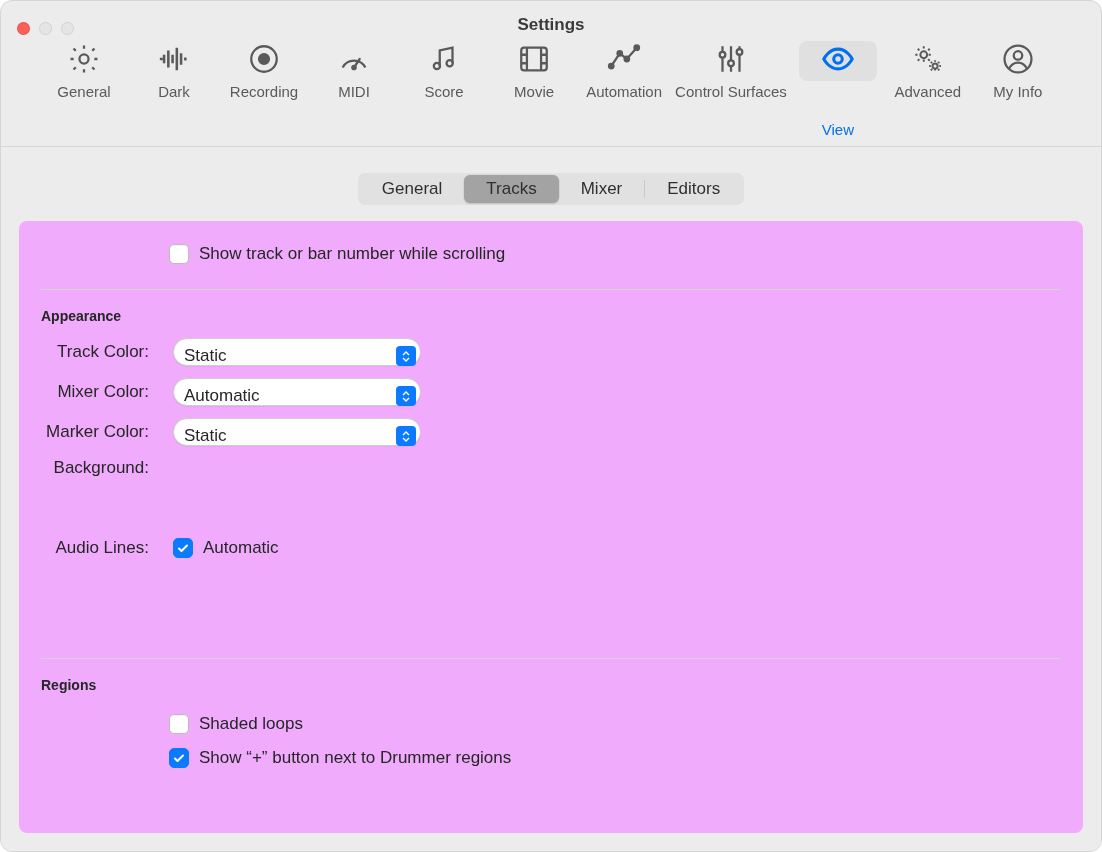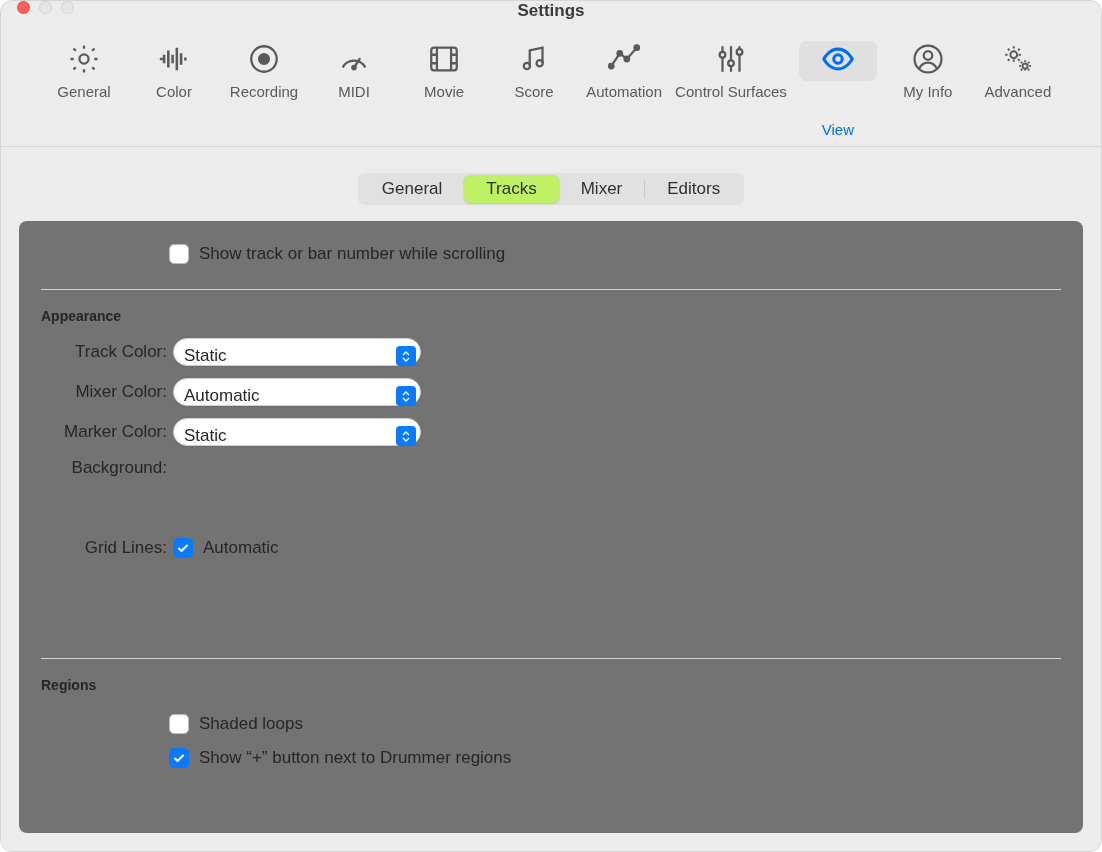--- a/index.html
+++ b/index.html
@@ -18,21 +18,21 @@
     background: #ececec;
     border-radius: 12px;
     border: 1px solid #d5d5d5;
     display: flex;
     flex-direction: column;
     overflow: hidden;
   }
   .titlebar {
     height: 34px;
     display: flex;
-    align-items: flex-start;
+    align-items: flex-end;
     position: relative;
     flex-shrink: 0;
     text-decoration: underline;
   }
   .traffic-lights {
     display: flex;
     gap: 9px;
     padding-left: 16px;
   }
   .light {
@@ -104,33 +104,33 @@
     margin-bottom: 16px;
   }
   .segmented .seg {
     padding: 4px 22px;
     border-radius: 6px;
     cursor: default;
     color: #2f2f2f;
     position: relative;
   }
   .segmented .seg.active {
-    background: #bef264;
+    background: #a3a3a3;
     box-shadow: 0 1px 2px rgba(0,0,0,0.12), 0 0 0 0.5px rgba(0,0,0,0.05);
   }
   .segmented .sep {
     width: 1px;
     align-self: stretch;
     margin: 5px 0;
     background: #c8c8c8;
   }
   .panel {
     width: 1064px;
     flex: 1;
-    background: #737373;
+    background: #f0abfc;
     border-radius: 8px;
     padding: 16px 22px 0 22px;
   }
   .row {
     display: flex;
     align-items: center;
     min-height: 34px;
   }
   .row.indent { padding-left: 128px; }
   .checkbox {
@@ -161,21 +161,21 @@
     margin-bottom: 14px;
   }
   .form-row {
     display: flex;
     align-items: center;
     margin-bottom: 12px;
   }
   .form-label {
     width: 132px;
     text-align: right;
-    padding-right: 6px;
+    padding-right: 24px;
     font-size: 17px;
   }
   .select {
     width: 248px;
     height: 28px;
     background: #fff;
     border: 0.5px solid #cfcfcf;
     border-radius: 14px;
     display: flex;
     align-items: center;
@@ -226,21 +226,21 @@
     </div>
 
     <div class="toolbar-item">
       <div class="icon-wrap">
           <span>
         <svg viewBox="0 0 24 24" fill="none" stroke="currentColor" stroke-width="1.8">
               <path d="M2 12h2M5 9v6M8 6v12M11 9v6M14 4v16M17 8v8M20 11v2M22 12h0"></path>
             </svg>
       </span>
         </div>
-      <span class="toolbar-label">Color</span>
+      <span class="toolbar-label">Dark</span>
     </div>
 
     <div class="toolbar-item">
       <div class="icon-wrap">
           <span>
         <svg viewBox="0 0 24 24" fill="none" stroke="currentColor" stroke-width="1.6">
               <circle cx="12" cy="12" r="9"></circle>
               <circle cx="12" cy="12" r="3.5" fill="currentColor"></circle>
             </svg>
       </span>
@@ -258,39 +258,39 @@
             </svg>
       </span>
         </div>
       <span class="toolbar-label">MIDI</span>
     </div>
 
     <div class="toolbar-item">
       <div class="icon-wrap">
           <span>
         <svg viewBox="0 0 24 24" fill="none" stroke="currentColor" stroke-width="1.6">
-              <rect x="3" y="4" width="18" height="16" rx="2"></rect>
-              <path d="M7 4v16M17 4v16M3 9h4M3 15h4M17 9h4M17 15h4"></path>
-            </svg>
-      </span>
-        </div>
-      <span class="toolbar-label">Movie</span>
-    </div>
-
-    <div class="toolbar-item">
-      <div class="icon-wrap">
-          <span>
-        <svg viewBox="0 0 24 24" fill="none" stroke="currentColor" stroke-width="1.6">
               <path d="M9 17V6l9-2v11"></path>
               <circle cx="7" cy="17" r="2.2"></circle>
               <circle cx="16" cy="15" r="2.2"></circle>
             </svg>
       </span>
         </div>
       <span class="toolbar-label">Score</span>
+    </div>
+
+    <div class="toolbar-item">
+      <div class="icon-wrap">
+          <span>
+        <svg viewBox="0 0 24 24" fill="none" stroke="currentColor" stroke-width="1.6">
+              <rect x="3" y="4" width="18" height="16" rx="2"></rect>
+              <path d="M7 4v16M17 4v16M3 9h4M3 15h4M17 9h4M17 15h4"></path>
+            </svg>
+      </span>
+        </div>
+      <span class="toolbar-label">Movie</span>
     </div>
 
     <div class="toolbar-item">
       <div class="icon-wrap">
           <span>
         <svg viewBox="0 0 24 24" fill="none" stroke="currentColor" stroke-width="1.6">
               <path d="M3 17l6-9 5 4 7-8"></path>
               <circle cx="3" cy="17" r="1.6" fill="currentColor"></circle>
               <circle cx="9" cy="8" r="1.6" fill="currentColor"></circle>
               <circle cx="14" cy="12" r="1.6" fill="currentColor"></circle>
@@ -323,42 +323,42 @@
               <circle cx="12" cy="12" r="3"></circle>
             </svg>
       </span>
         </div>
       <span class="toolbar-label">View</span>
     </div>
 
     <div class="toolbar-item">
       <div class="icon-wrap">
           <span>
-        <svg viewBox="0 0 24 24" fill="none" stroke="currentColor" stroke-width="1.6">
-              <circle cx="12" cy="12" r="9.5"></circle>
-              <circle cx="12" cy="9.5" r="3"></circle>
-              <path d="M5.5 19c1.5-3 4-4.5 6.5-4.5s5 1.5 6.5 4.5"></path>
-            </svg>
-      </span>
-        </div>
-      <span class="toolbar-label">My Info</span>
-    </div>
-
-    <div class="toolbar-item">
-      <div class="icon-wrap">
-          <span>
         <svg viewBox="0 0 24 24" fill="none" stroke="currentColor" stroke-width="1.4">
               <circle cx="9" cy="9" r="2.4"></circle>
               <path d="M9 3v1.6M9 12.4V14M3 9h1.6M12.4 9H14M4.8 4.8l1.1 1.1M12.1 12.1l1.1 1.1M4.8 13.2l1.1-1.1M12.1 5.9l1.1-1.1"></path>
               <circle cx="17" cy="17" r="1.8"></circle>
               <path d="M17 12.8v1.2M17 19v1.2M12.8 17H14M20 17h1.2M14 14l.9.9M19.1 19.1l.9.9M14 20l.9-.9M19.1 14.9l.9-.9"></path>
             </svg>
       </span>
         </div>
       <span class="toolbar-label">Advanced</span>
+    </div>
+
+    <div class="toolbar-item">
+      <div class="icon-wrap">
+          <span>
+        <svg viewBox="0 0 24 24" fill="none" stroke="currentColor" stroke-width="1.6">
+              <circle cx="12" cy="12" r="9.5"></circle>
+              <circle cx="12" cy="9.5" r="3"></circle>
+              <path d="M5.5 19c1.5-3 4-4.5 6.5-4.5s5 1.5 6.5 4.5"></path>
+            </svg>
+      </span>
+        </div>
+      <span class="toolbar-label">My Info</span>
     </div>
 
   </div>
 
   <div class="divider-top"></div>
 
   <div class="content-area">
 
     <div class="segmented">
       <div class="seg">General</div>
@@ -422,21 +422,21 @@
               </svg>
           </span>
         </div>
       </div>
 
       <div class="form-row">
         <div class="form-label">Background:</div>
       </div>
 
       <div class="form-row grid-lines-row">
-        <div class="form-label">Grid Lines:</div>
+        <div class="form-label">Audio Lines:</div>
         <span class="checkbox checked">
           <svg viewBox="0 0 14 14">
               <path d="M3 7.5l2.5 2.5L11 4.5" stroke="#fff" stroke-width="2" fill="none" stroke-linecap="round" stroke-linejoin="round"></path>
             </svg>
         </span>
         <span>Automatic</span>
       </div>
 
       <div class="hr"></div>
 

